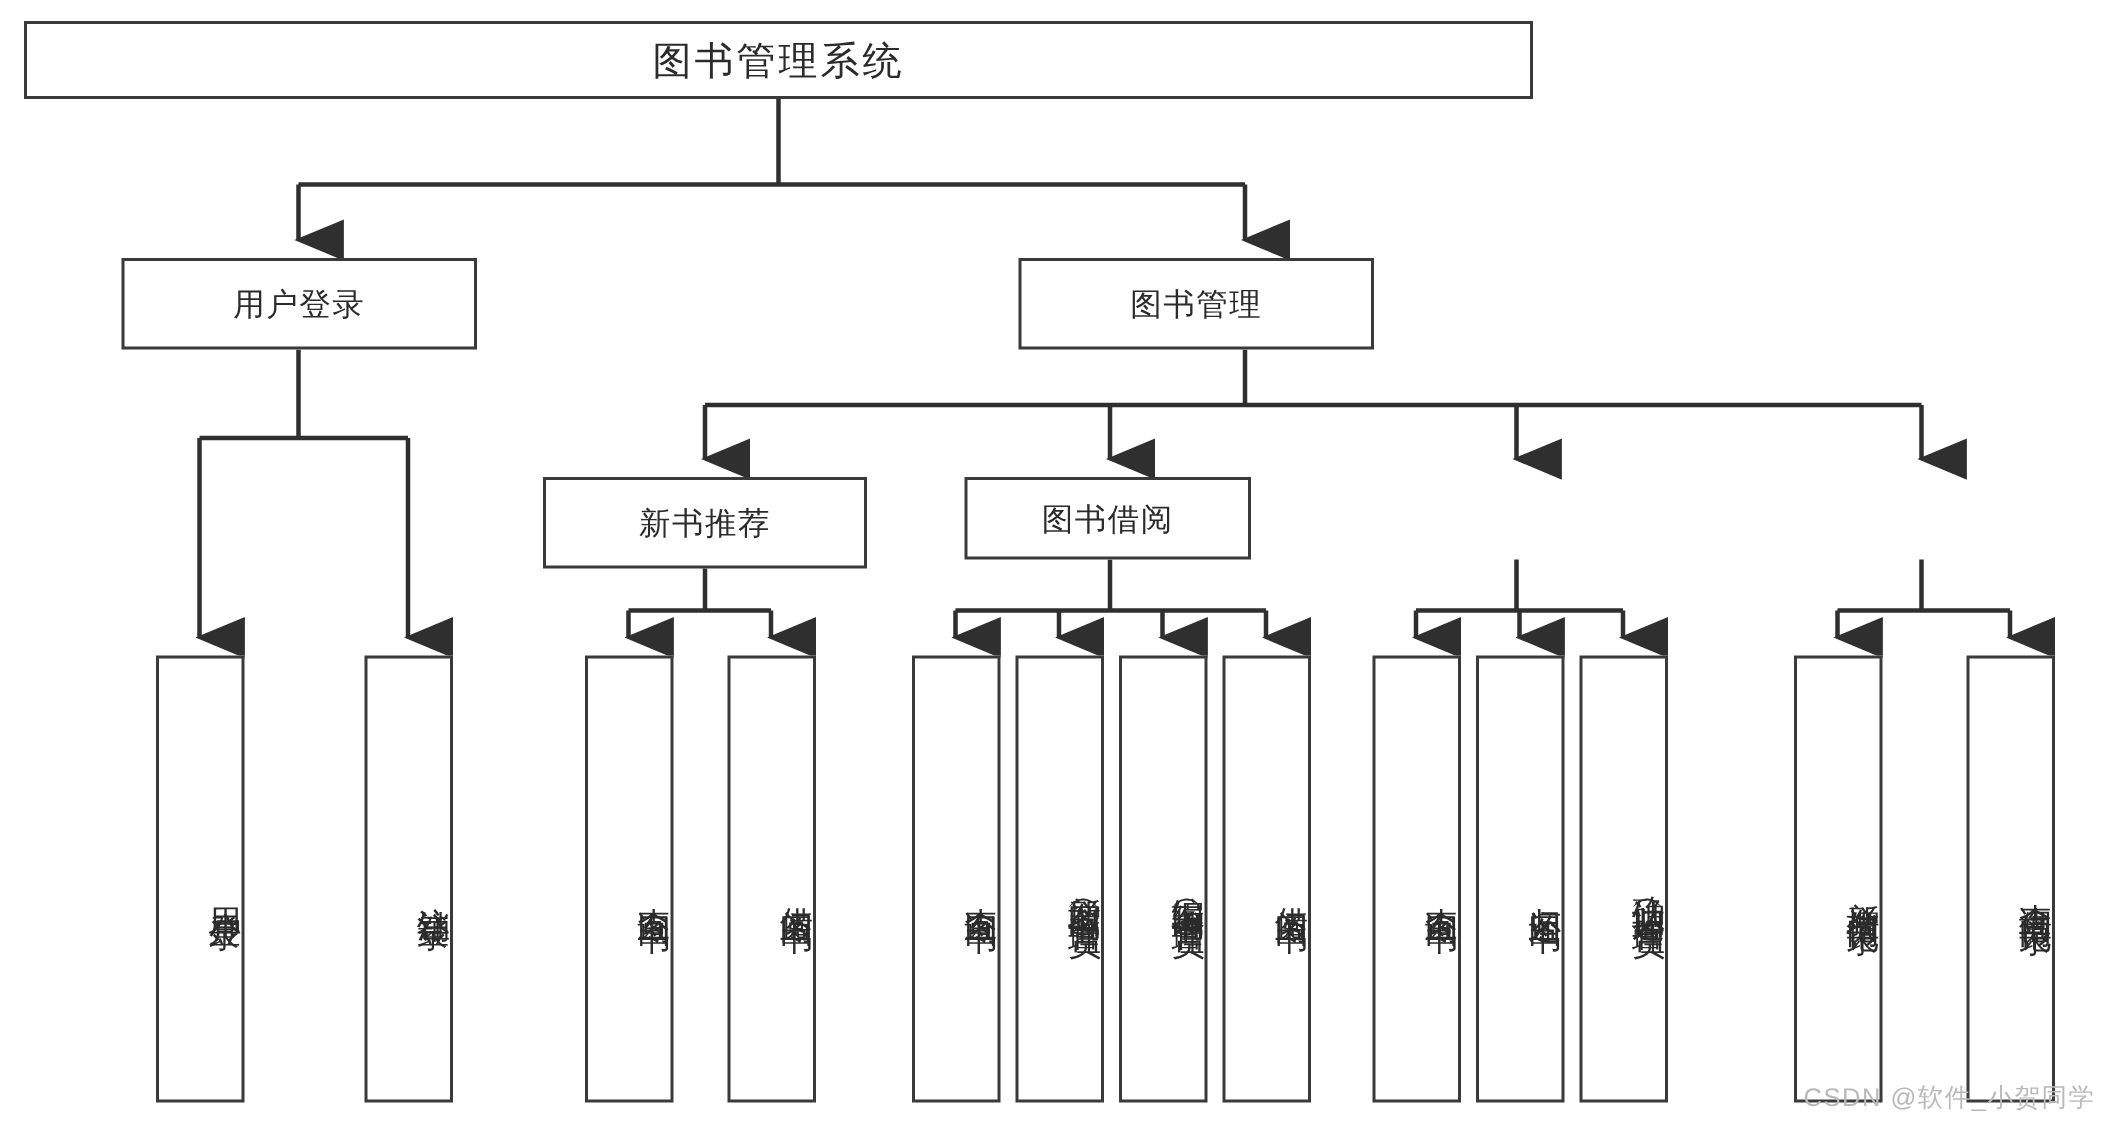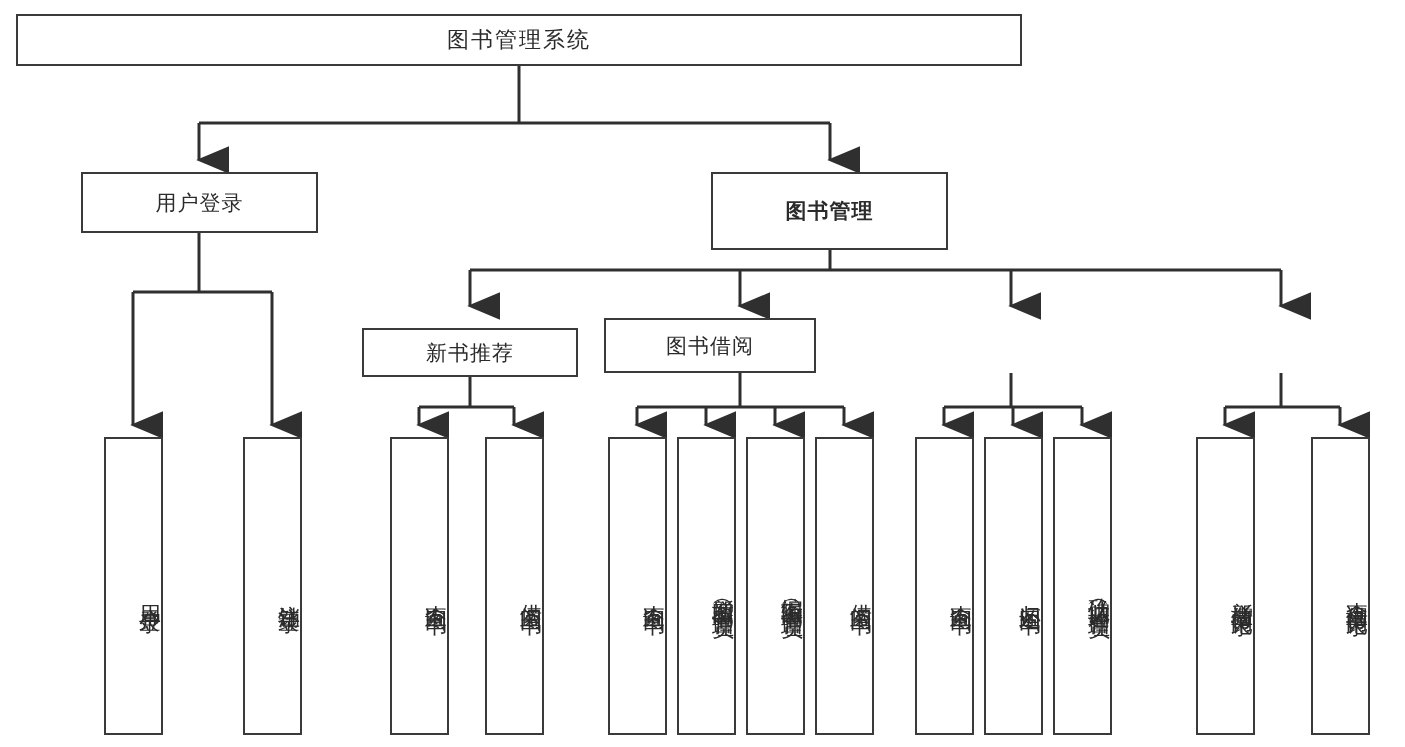--- a/index.html
+++ b/index.html
@@ -17,21 +17,21 @@
     box-sizing:border-box;
     background:#ffffff;
     border:2px solid #3a3a3a;
     display:flex;align-items:center;justify-content:center;
     color:#2b2b2b;
   }
   .node.h{
     font-size:21px;
     letter-spacing:1px;
   }
-  .node.title{font-size:22px;letter-spacing:2px;}
+  .node.title{font-size:26px;letter-spacing:2px;}
   .node.v{
     writing-mode:vertical-rl;
     text-orientation:upright;
     font-size:22px;
     letter-spacing:3px;
     padding-top:14px;
     align-items:flex-start;
     justify-content:center;
     line-height:1;
   }
@@ -96,24 +96,24 @@
       <path d="M 1281 373 L 1281 407"></path>
       <path d="M 1225 407 L 1340 407"></path>
       <path d="M 1225 407 L 1225 425" marker-end="url(#arw)"></path>
       <path d="M 1340 407 L 1340 425" marker-end="url(#arw)"></path>
     </g>
   </svg>
 
   <div class="node title" style="left:16px;top:14px;width:1006px;height:52px;">图书管理系统</div>
 
   <div class="node h" style="left:81px;top:172px;width:237px;height:61px;">用户登录</div>
-  <div class="node h" style="left:711px;top:172px;width:237px;height:78px;font-weight:bold;">图书管理</div>
+  <div class="node h" style="left:679px;top:172px;width:237px;height:61px;">图书管理</div>
 
-  <div class="node h" style="left:362px;top:318px;width:216px;height:49px;margin-top:10px;">新书推荐</div>
-  <div class="node h" style="left:604px;top:318px;width:212px;height:55px;">图书借阅</div>
+  <div class="node h" style="left:362px;top:318px;width:216px;height:61px;">新书推荐</div>
+  <div class="node h" style="left:643px;top:318px;width:191px;height:55px;">图书借阅</div>
 
   <div class="node v" style="left:104px;top:437px;width:59px;height:298px;">
     <span>用户登录</span>
   </div>
   <div class="node v" style="left:243px;top:437px;width:59px;height:298px;">
     <span>注销登录</span>
   </div>
 
   <div class="node v" style="left:390px;top:437px;width:59px;height:298px;">
     <span>查询图书</span>
@@ -145,14 +145,15 @@
     <span>确认归还（管理员）</span>
   </div>
 
   <div class="node v" style="left:1196px;top:437px;width:59px;height:298px;">
     <span>新增借阅记录</span>
   </div>
   <div class="node v" style="left:1311px;top:437px;width:59px;height:298px;">
     <span>查询借阅记录</span>
   </div>
 
+  <div class="watermark">CSDN @软件_小贺同学</div>
 
 </div>
 
 </body></html>

